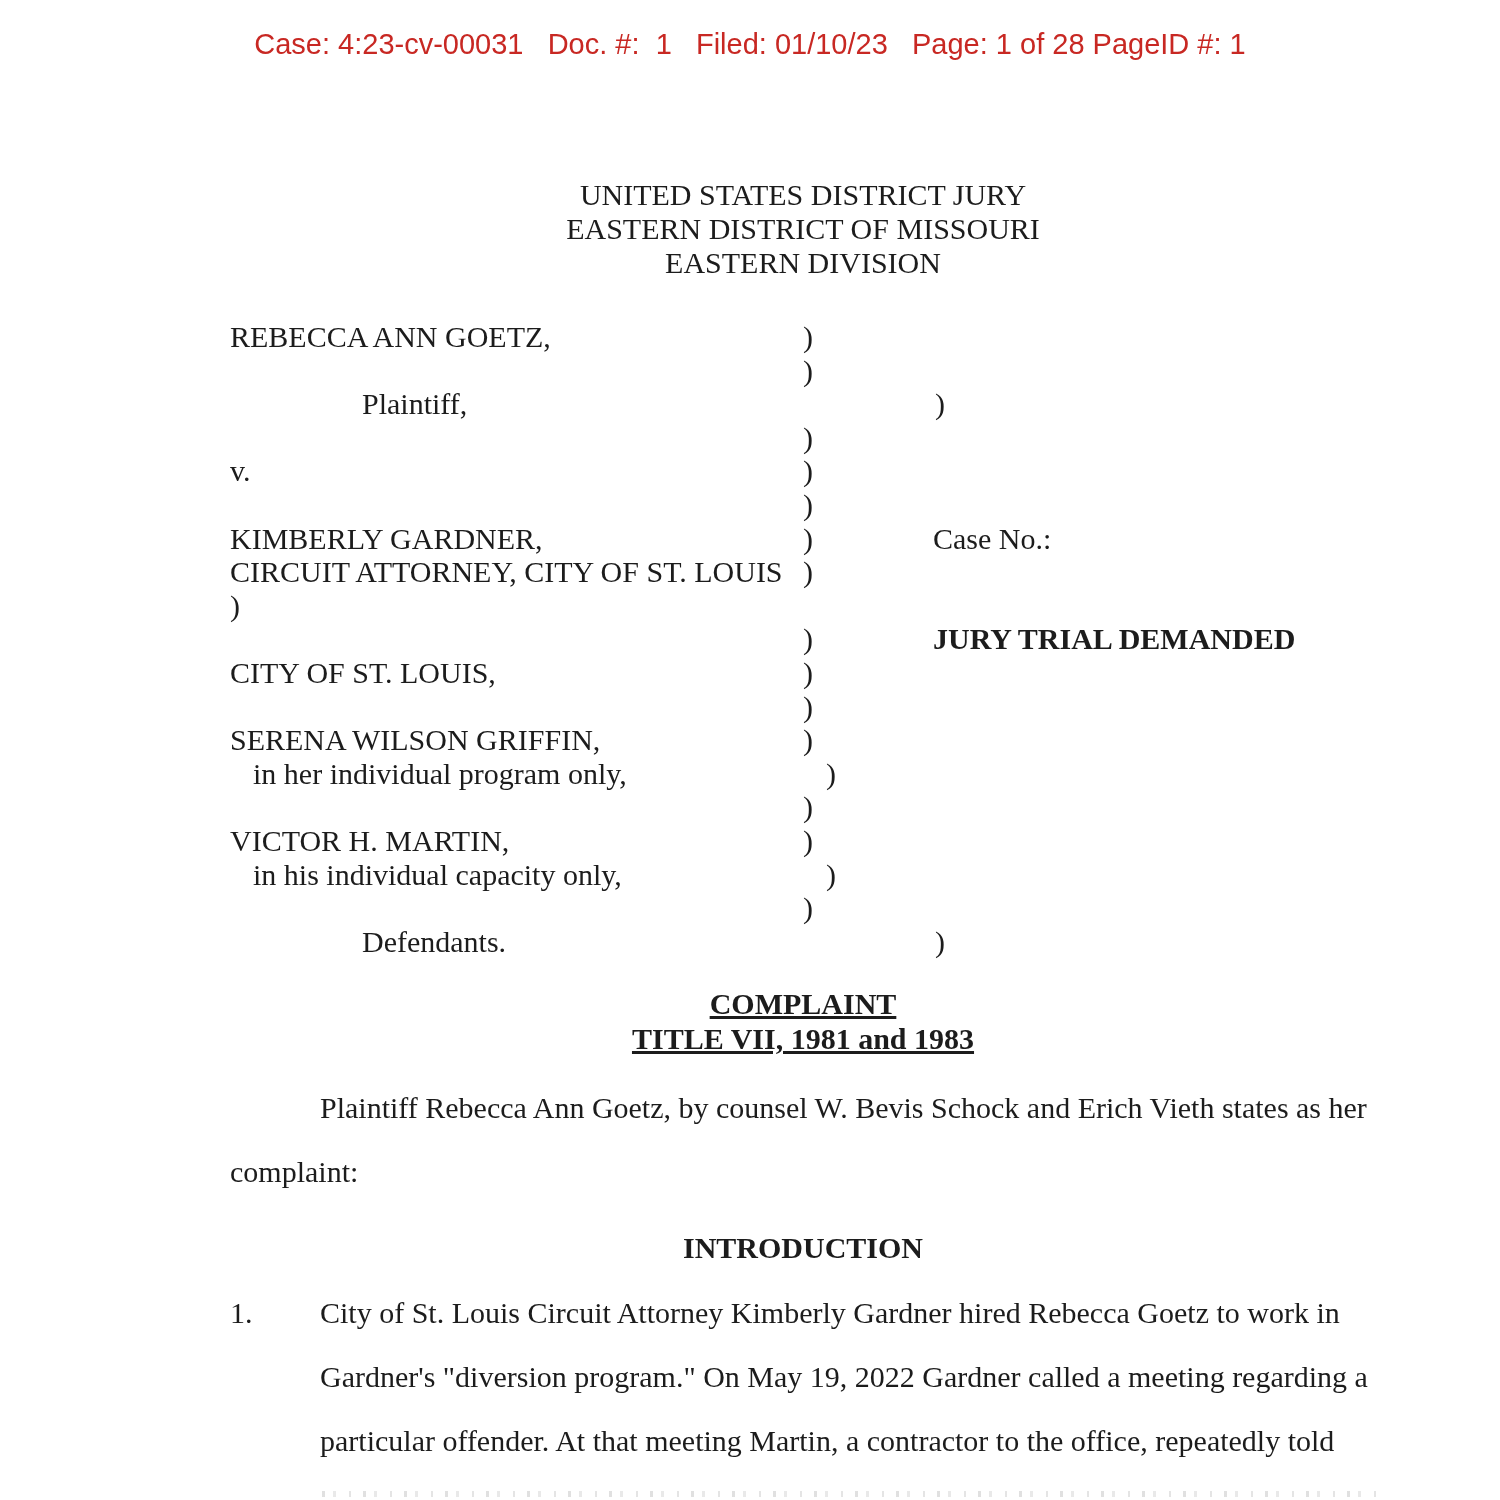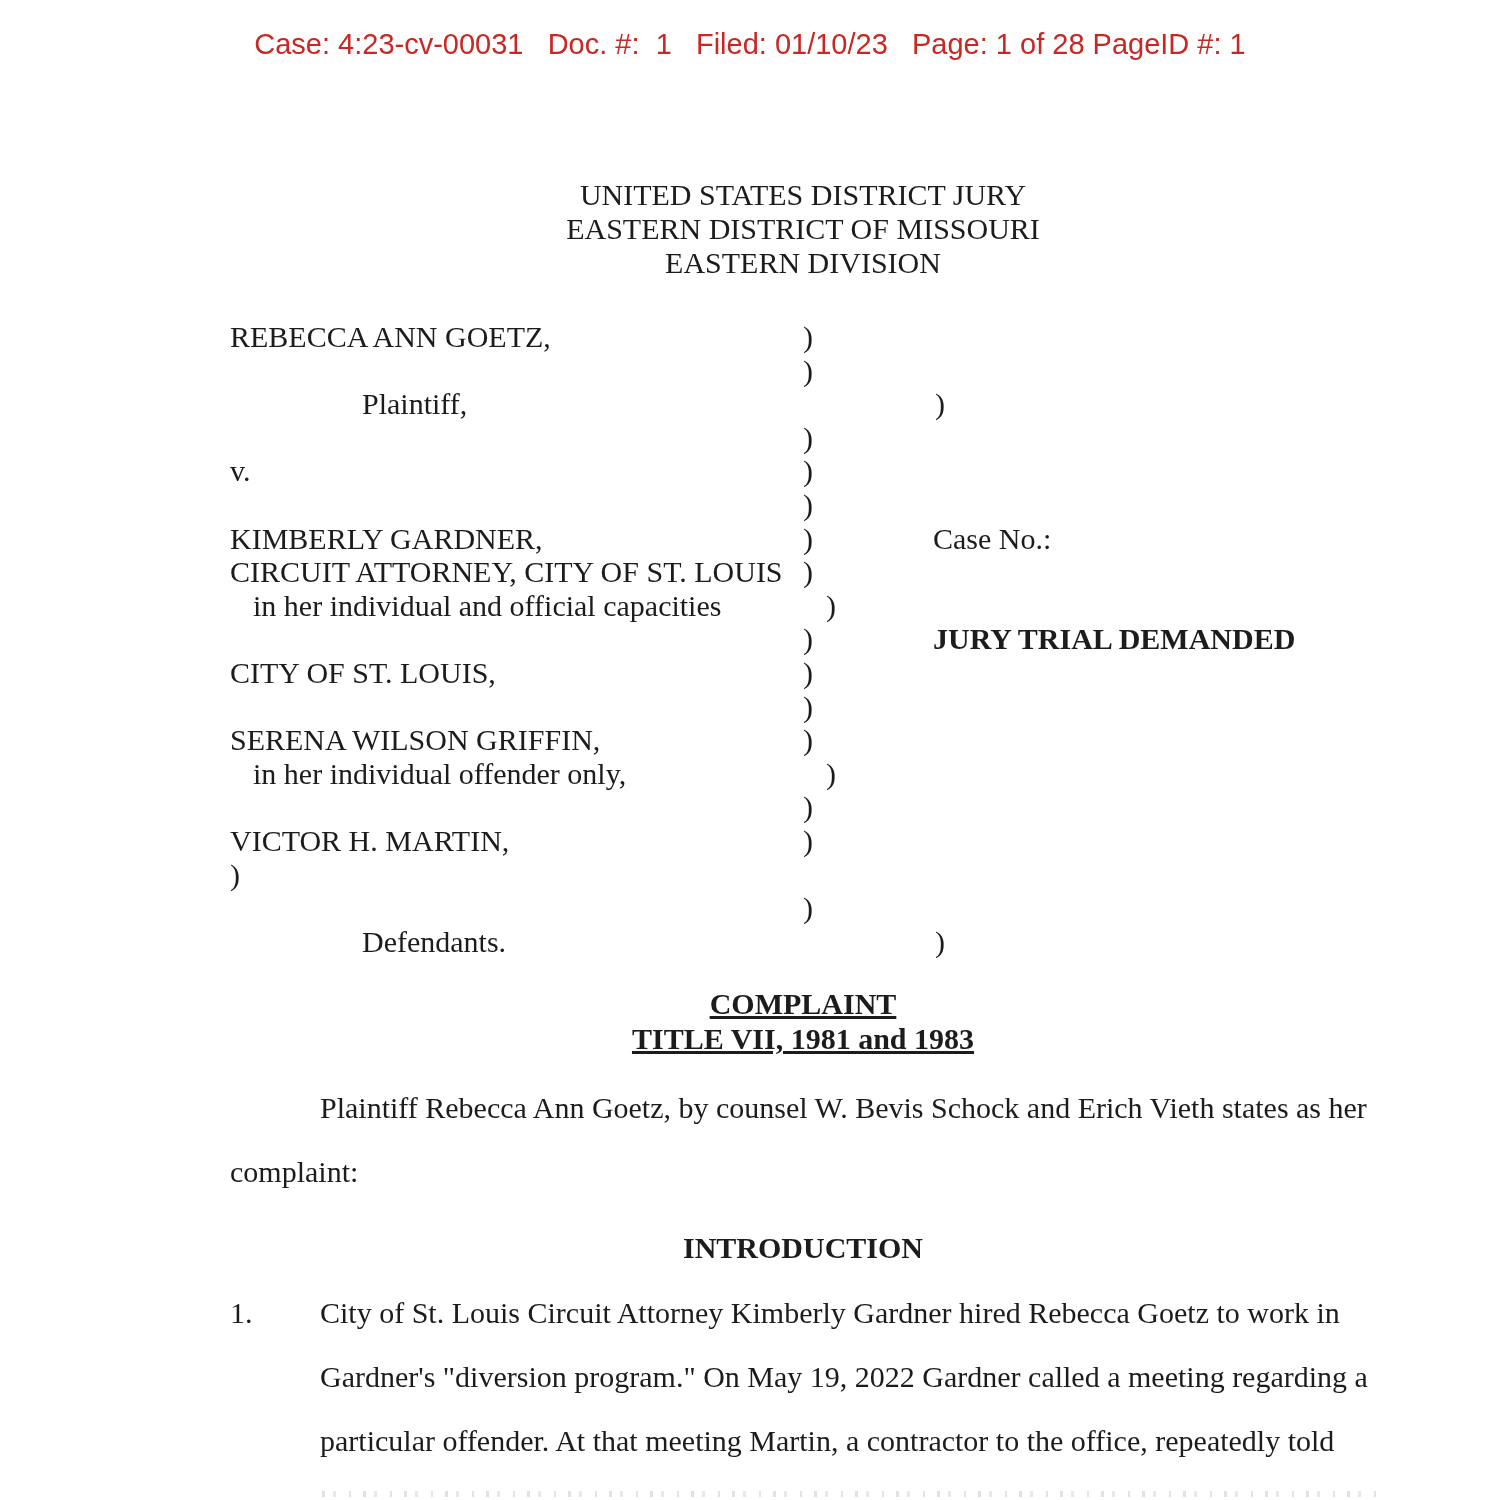--- a/index.html
+++ b/index.html
@@ -122,53 +122,53 @@
       <div class="cap-row">
         <div class="cap-left">KIMBERLY GARDNER,</div>
         <div class="cap-paren">)</div>
         <div class="cap-right">Case No.:</div>
       </div>
       <div class="cap-row">
         <div class="cap-left">CIRCUIT ATTORNEY, CITY OF ST. LOUIS</div>
         <div class="cap-paren">)</div>
       </div>
       <div class="cap-row">
-        <div class="cap-left indent-small">in her individual and official capacities</div>
         <div class="cap-paren">)</div>
       </div>
       <div class="cap-row">
         <div class="cap-left"></div>
         <div class="cap-paren">)</div>
         <div class="cap-right bold">JURY TRIAL DEMANDED</div>
       </div>
       <div class="cap-row">
         <div class="cap-left">CITY OF ST. LOUIS,</div>
         <div class="cap-paren">)</div>
       </div>
       <div class="cap-row">
         <div class="cap-left"></div>
         <div class="cap-paren">)</div>
       </div>
       <div class="cap-row">
         <div class="cap-left">SERENA WILSON GRIFFIN,</div>
         <div class="cap-paren">)</div>
       </div>
       <div class="cap-row">
-        <div class="cap-left indent-small">in her individual offender only,</div>
+        <div class="cap-left indent-small">in her individual program only,</div>
         <div class="cap-paren">)</div>
       </div>
       <div class="cap-row">
         <div class="cap-left"></div>
         <div class="cap-paren">)</div>
       </div>
       <div class="cap-row">
         <div class="cap-left">VICTOR H. MARTIN,</div>
         <div class="cap-paren">)</div>
       </div>
       <div class="cap-row">
+        <div class="cap-left indent-small">in his individual capacity only,</div>
         <div class="cap-paren">)</div>
       </div>
       <div class="cap-row">
         <div class="cap-left"></div>
         <div class="cap-paren">)</div>
       </div>
       <div class="cap-row">
         <div class="cap-left indent-tab">Defendants.</div>
         <div class="cap-paren">)</div>
       </div>

